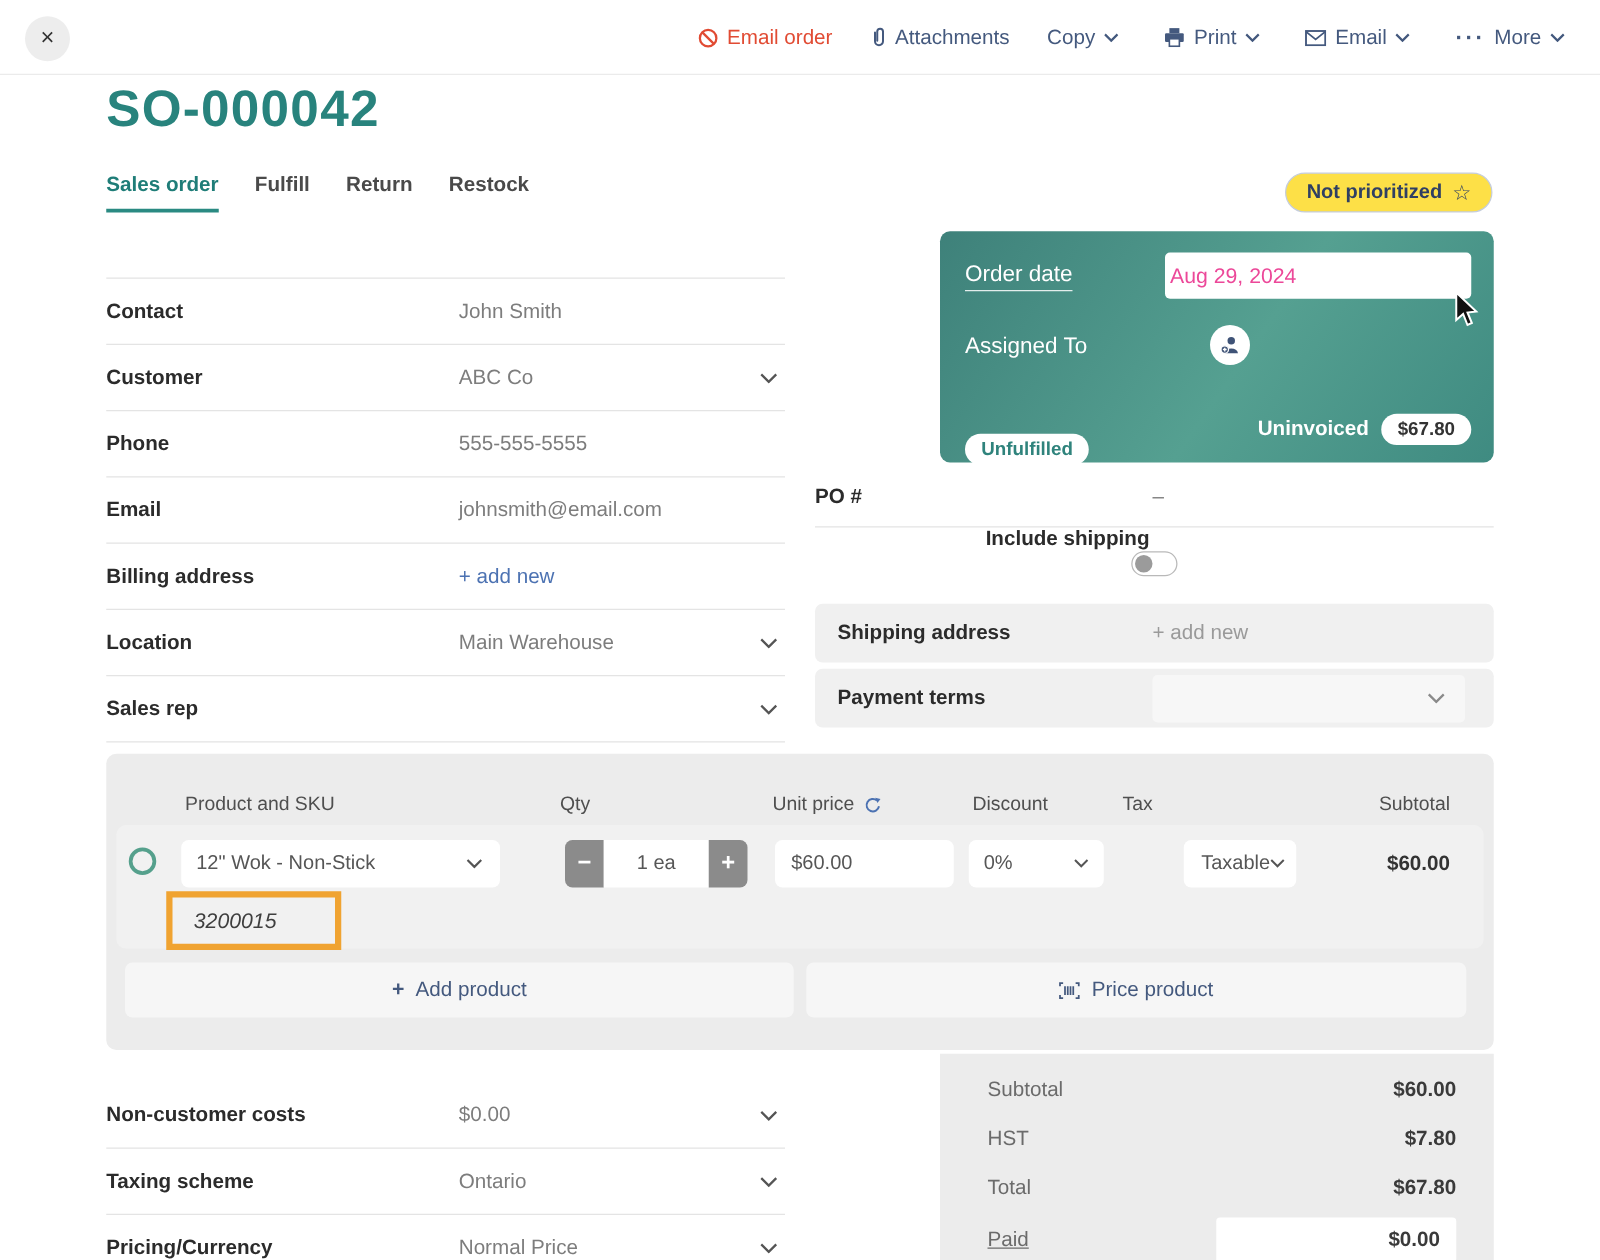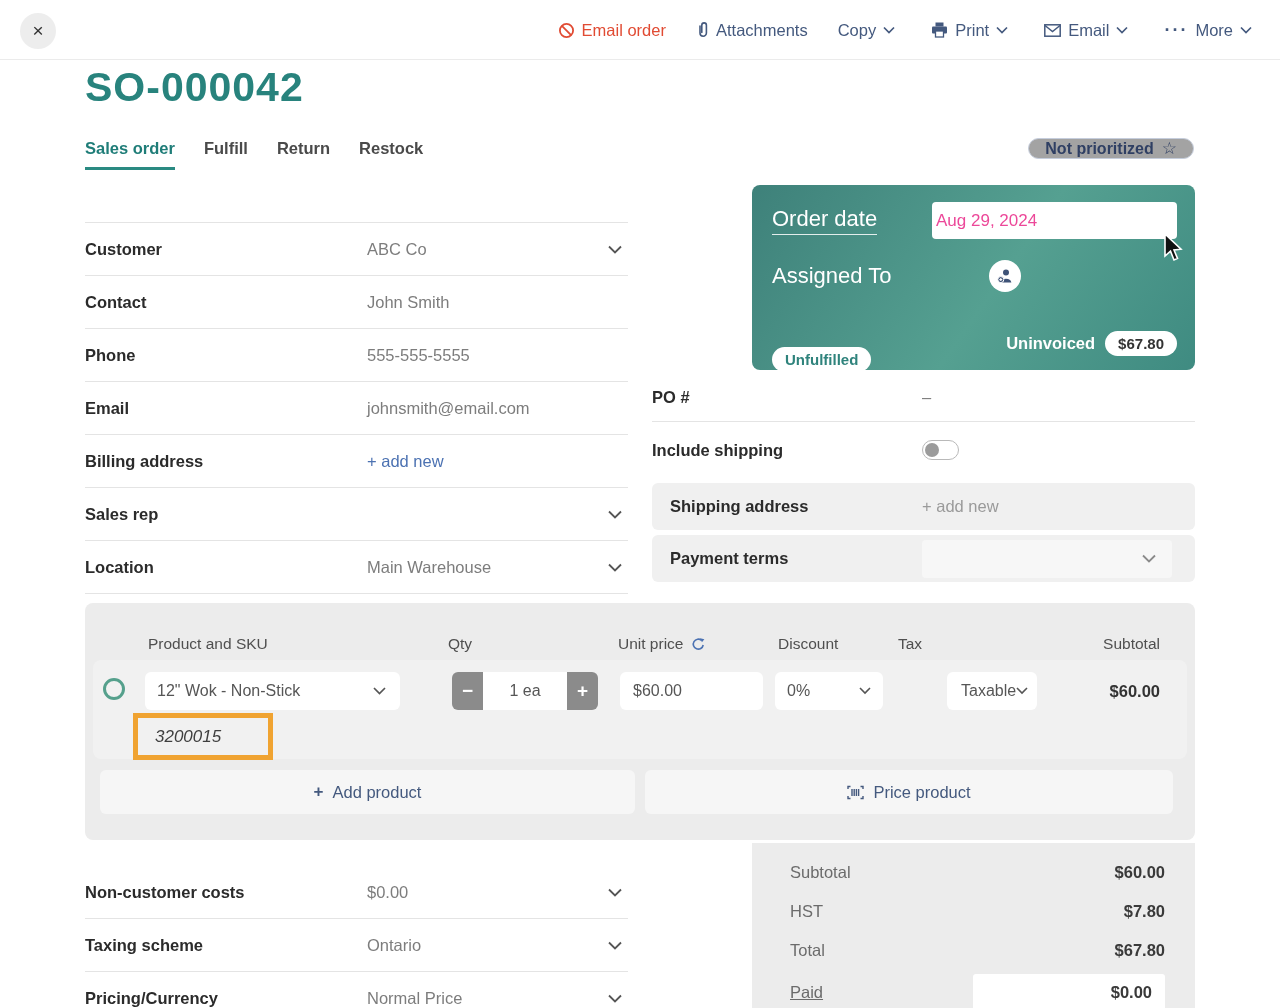--- a/index.html
+++ b/index.html
@@ -18,30 +18,30 @@
   .toolbar { position:absolute; right:22px; top:0; height:60px; display:flex; align-items:center; gap:30px; }
   .tool-item { display:flex; align-items:center; gap:7px; font-size:16.5px; color:#44597e; cursor:pointer; }
   .tool-item.danger { color:#e14b33; }
   .dots { font-size:18px; letter-spacing:2px; font-weight:bold; line-height:10px; }
   
   .page-title { position:absolute; left:85px; top:64px; font-size:41px; font-weight:bold;
     color:#28837d; letter-spacing:1px; }
   .tabs { position:absolute; left:85px; top:139px; display:flex; gap:29px; }
   .tab { font-size:16.5px; font-weight:bold; color:#4a4a4a; padding-bottom:9px; cursor:pointer; }
   .tab.active { color:#1f7d78; border-bottom:3px solid #2a8a82; }
-  .priority-pill { position:absolute; right:86px; top:138px; height:21px; padding:0 16px;
+  .priority-pill { position:absolute; right:86px; top:138px; height:32px; padding:0 16px;
     border:1.5px solid #c5cddc; border-radius:17px; display:flex; align-items:center; gap:8px;
-    font-size:16px; font-weight:bold; color:#2f3f63; background:#a3a3a3; cursor:pointer; }
+    font-size:16px; font-weight:bold; color:#2f3f63; background:#fde047; cursor:pointer; }
   .priority-pill .star { font-weight:normal; font-size:17px; }
   
   .order-card { position:absolute; left:752px; top:185px; width:443px; height:185px; border-radius:8px;
     background:linear-gradient(125deg, #3e817a 0%, #55a091 55%, #3f8b81 100%);
     padding:17px 18px 15px 20px; }
   .card-row { display:flex; align-items:center; }
-  .card-label { color:#fff; font-size:22px; }
+  .card-label { color:#fff; font-size:18px; }
   .card-label.underlined { border-bottom:1px solid rgba(255,255,255,.85); padding-bottom:2px; cursor:pointer; }
   .date-input { margin-left:auto; width:245px; height:37px; background:#fff; border:none; border-radius:4px;
     font-size:17px; color:#ec4899; padding:0 4px; font-family:Liberation Sans, sans-serif; }
   .assign-row { margin-top:21px; }
   .avatar-btn { margin-left:98px; width:32px; height:32px; border-radius:50%; background:#fff;
     display:flex; align-items:center; justify-content:center; cursor:pointer; }
   .status-row { margin-top:22px; }
   .pill-white { background:#fff; border-radius:14px; padding:4px 13px; font-size:15px; font-weight:bold; }
   .pill-unfulfilled { color:#2f837c;margin-top:33px; }
   .uninvoiced-group { margin-left:auto; display:flex; align-items:center; gap:10px; }
@@ -224,70 +224,70 @@
   </div>
 </div>
 <div class="cursor">
   <svg width="22" height="30" viewBox="0 0 22 30">
       <polygon points="2,1 2,23 7.5,18.2 11,27 14.5,25.4 11,17 18,16.2" fill="#111" stroke="#fff" stroke-width="1.6"></polygon>
     </svg>
 </div>
 
 <div class="form-col left-form">
   <div class="form-row">
+    <span class="flabel">Contact</span>
+    <span class="fvalue">John Smith</span>
+  </div>
+  <div class="form-row">
     <span class="flabel">Customer</span>
     <span class="fvalue">ABC Co</span>
     <span class="chev">
         <svg width="14" height="9" viewBox="0 0 14 9">
           <path d="M1 1.5 l6 6 6-6" fill="none" stroke="#555" stroke-width="1.8"></path>
         </svg>
       </span>
   </div>
   <div class="form-row">
-    <span class="flabel">Contact</span>
-    <span class="fvalue">John Smith</span>
-  </div>
-  <div class="form-row">
     <span class="flabel">Phone</span>
     <span class="fvalue">555-555-5555</span>
   </div>
   <div class="form-row">
     <span class="flabel">Email</span>
     <span class="fvalue">johnsmith@email.com</span>
   </div>
   <div class="form-row">
     <span class="flabel">Billing address</span>
     <span class="flink">+ add new</span>
   </div>
   <div class="form-row">
+    <span class="flabel">Location</span>
+    <span class="fvalue">Main Warehouse</span>
+    <span class="chev">
+        <svg width="14" height="9" viewBox="0 0 14 9">
+          <path d="M1 1.5 l6 6 6-6" fill="none" stroke="#555" stroke-width="1.8"></path>
+        </svg>
+      </span>
+  </div>
+  <div class="form-row">
     <span class="flabel">Sales rep</span>
     <span class="fvalue"></span>
-    <span class="chev">
-        <svg width="14" height="9" viewBox="0 0 14 9">
-          <path d="M1 1.5 l6 6 6-6" fill="none" stroke="#555" stroke-width="1.8"></path>
-        </svg>
-      </span>
-  </div>
-  <div class="form-row">
-    <span class="flabel">Location</span>
-    <span class="fvalue">Main Warehouse</span>
     <span class="chev">
         <svg width="14" height="9" viewBox="0 0 14 9">
           <path d="M1 1.5 l6 6 6-6" fill="none" stroke="#555" stroke-width="1.8"></path>
         </svg>
       </span>
   </div>
 </div>
 
 <div class="form-col right-form">
   <div class="form-row" style="height:48px;">
     <span class="flabel">PO #</span>
     <span class="fvalue dash">–</span>
   </div>
-  <div class="form-row" style="height:56px;border-bottom:none;">
+  <div class="form-row" style="height:56px;border-bottom:none;flex-direction:column;">
     <span class="flabel">Include shipping</span>
     <span class="toggle">
         <span class="knob"></span>
       </span>
   </div>
   <div class="form-row gray-row">
     <span class="flabel">Shipping address</span>
     <span class="gray-value">+ add new</span>
   </div>
   <div class="form-row gray-row">

